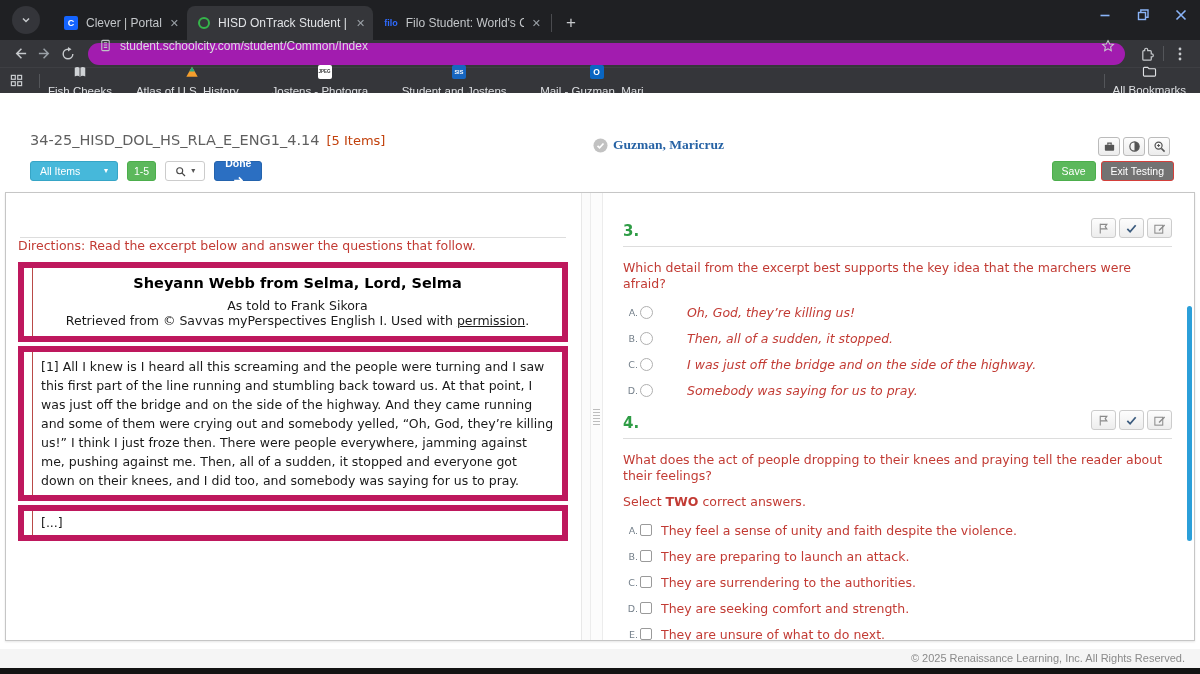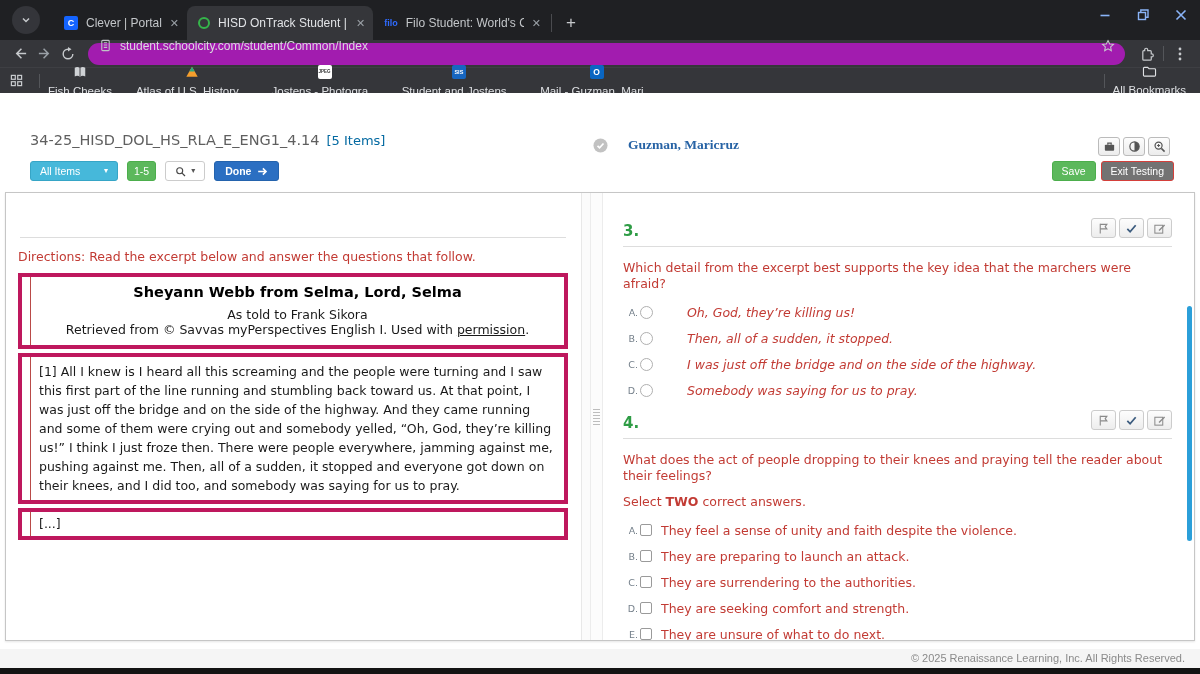--- a/index.html
+++ b/index.html
@@ -41,53 +41,53 @@
   .apps-btn { color:#c7cacd; margin-right:8px; cursor:pointer; }
   .bm-sep { width:1px; height:14px; background:#54565a; margin:0 8px; }
   .bm { display:flex; align-items:center; gap:6px; margin-right:24px; cursor:pointer; white-space:nowrap;flex-direction:column; }
   .fav-box { width:14px; height:14px; border-radius:2px; display:flex; align-items:center; justify-content:center; font-weight:bold; flex:none; }
   .bm-right { margin-left:auto; display:flex; align-items:center; }
 
   
   .page { position:absolute; top:93px; left:0; right:0; bottom:0; background:#fff; font-family:"DejaVu Sans",sans-serif; }
 
   .test-title { position:absolute; top:39px; left:30px; font-size:14.5px; color:#5f5f5f; }
-  .items-badge { color:#0369a1; margin-left:7px; font-size:13px; }
+  .items-badge { color:#c2410c; margin-left:7px; font-size:13px; }
 
   .header-btns { position:absolute; top:68px; left:30px; display:flex; gap:9px; }
   .btn { height:20px; font-size:10.5px; border-radius:3px; display:inline-flex; align-items:center; justify-content:center;
     padding:0 9px; cursor:pointer; font-family:"Liberation Sans",sans-serif; }
   .btn-allitems { background:#46b8da; border:1px solid #36a5c6; color:#fff; width:88px; justify-content:space-between; }
   .btn-range { background:#5cb85c; border:1px solid #4cae4c; color:#fff; padding:0 6px; }
   .btn-search { background:#fff; border:1px solid #ccc; color:#555; gap:5px; }
-  .btn-done { background:#2b6fc2; border:1px solid #2463ad; color:#fff; font-weight:bold; gap:6px; padding:0 10px; }
+  .btn-done { background:#2b6fc2; border:1px solid #2463ad; color:#fff; font-weight:bold; gap:6px; padding:0 10px;flex-direction:column; }
   .caret { font-size:8px; line-height:8px; }
 
-  .student { position:absolute; top:44px; left:593px; display:flex; align-items:center; gap:20px; }
+  .student { position:absolute; top:44px; left:593px; display:flex; align-items:center; gap:5px; }
   .student-name { font-family:"Liberation Serif",serif; font-weight:bold; font-size:13.5px; color:#2763a5; }
 
   .mini-tools { position:absolute; top:44px; right:30px; display:flex; gap:3px; }
   .mini-btn { width:22px; height:19px; background:linear-gradient(#fdfdfd,#ececec); border:1px solid #bbb; border-radius:3px;
     display:flex; align-items:center; justify-content:center; cursor:pointer; }
 
   .save-exit { position:absolute; top:68px; right:26px; display:flex; gap:5px; }
   .btn-save { background:#5cb85c; border:1px solid #4cae4c; color:#fff; }
   .btn-exit { background:#737373; border:1px solid #d43f3a; color:#fff; }
 
   
   .panels { position:absolute; top:99px; left:5px; width:1190px; height:449px; background:#fff;
     border:1px solid #c6c6c6; box-shadow:0 1px 2px rgba(0,0,0,.1); display:flex; }
 
   .left-pane { width:584px; position:relative; flex:none; }
   .left-track { position:absolute; top:0; right:0; width:9px; height:100%; background:#fbfbfb; border-left:1px solid #e8e8e8; }
   .left-content { position:absolute; left:0; right:10px; top:0; bottom:0; padding:0 12px; overflow:hidden; }
   .directions-rule { border:none; border-top:1px solid #ddd; margin:44px 2px 0; }
-  .directions { color:#c23b34; font-size:12.5px; margin-top:11px; }
+  .directions { color:#c23b34; font-size:12.5px; }
   .passage { margin-top:9px; }
-  .pbox { display:flex; border:4px solid #be185d; margin-bottom:4px; background:#fff; }
+  .pbox { display:flex; border:6px solid #be185d; margin-bottom:4px; background:#fff; }
   .pbox-gut { width:9px; border-right:1px solid #b94a48; flex:none; }
   .pbox-content { flex:1; padding:5px 8px; font-size:12.5px; color:#1a1a1a; line-height:19px; }
   .title-box .pbox-content { text-align:center; padding:7px 8px 8px; }
   .ptitle { font-weight:bold; font-size:14.5px; line-height:17px; margin-bottom:6px; color:#000; }
   .psub { font-size:12.5px; line-height:15px; }
   .psource { font-size:12.5px; line-height:15px; }
   .psource u { text-decoration:underline; }
   .ellipsis-box .pbox-content { padding:2px 8px 3px; }
 
   .gutter { width:13px; background:#fcfcfc; border-left:1px solid #ececec; border-right:1px solid #ececec; position:relative; flex:none; }

